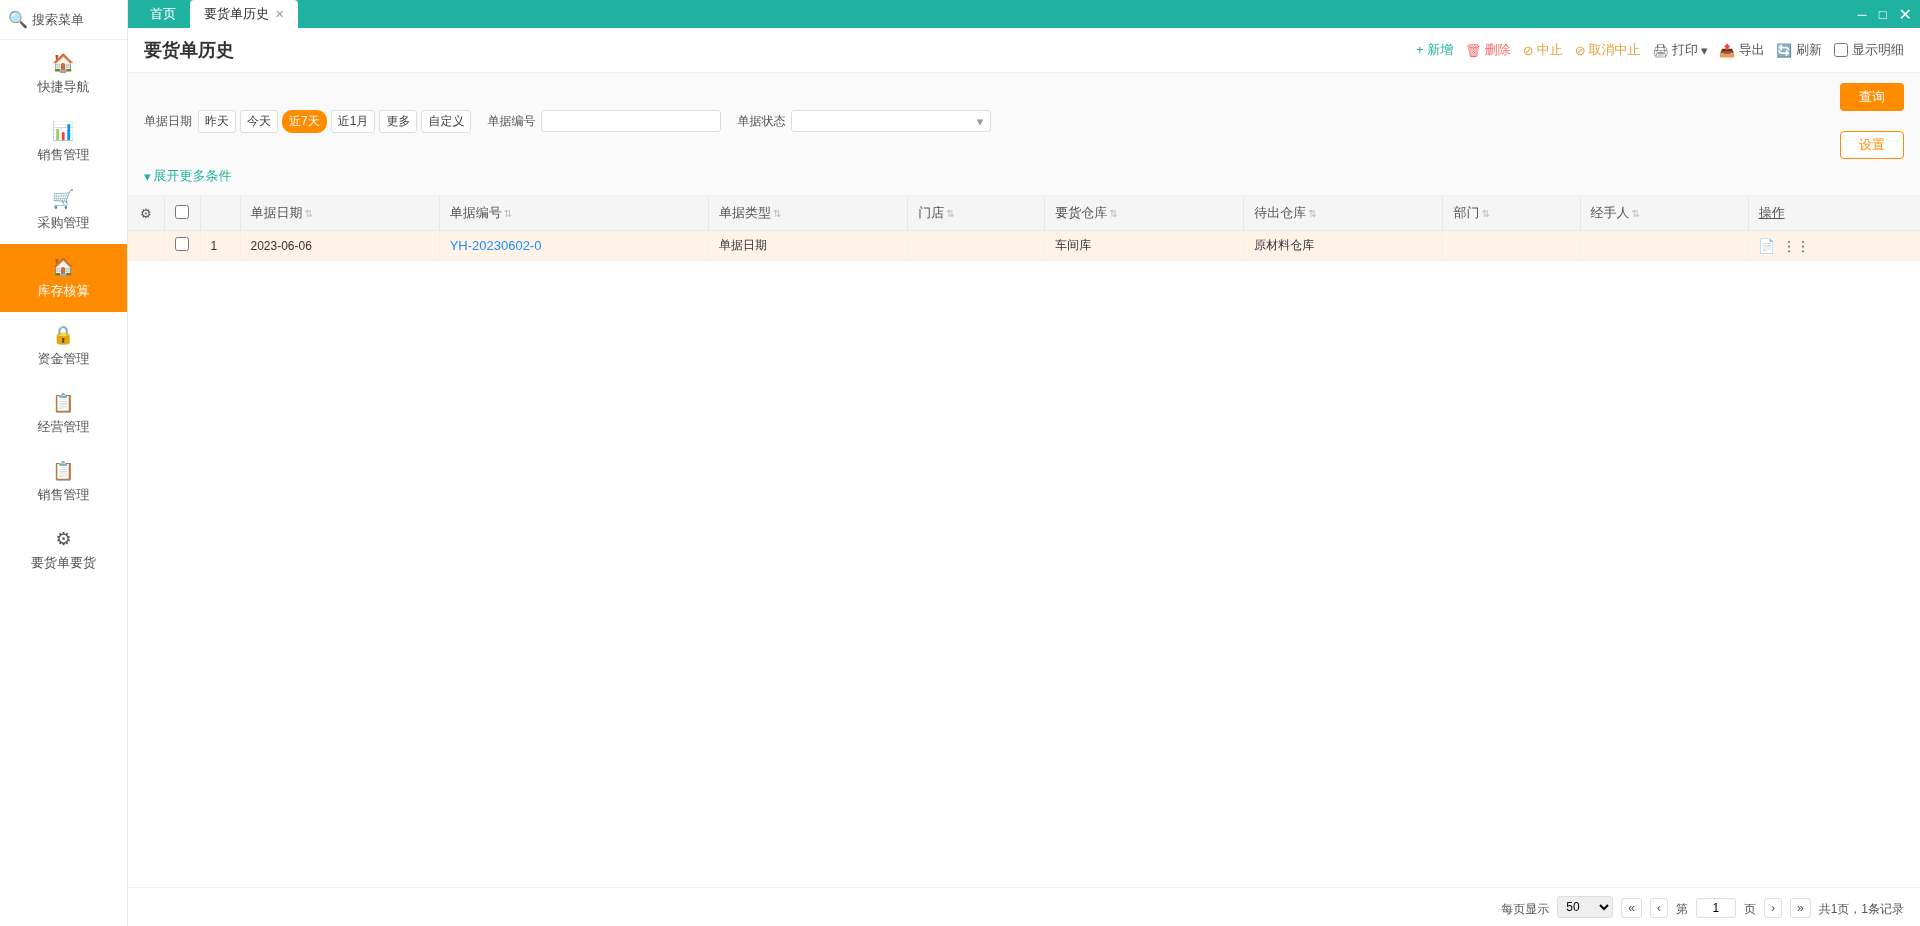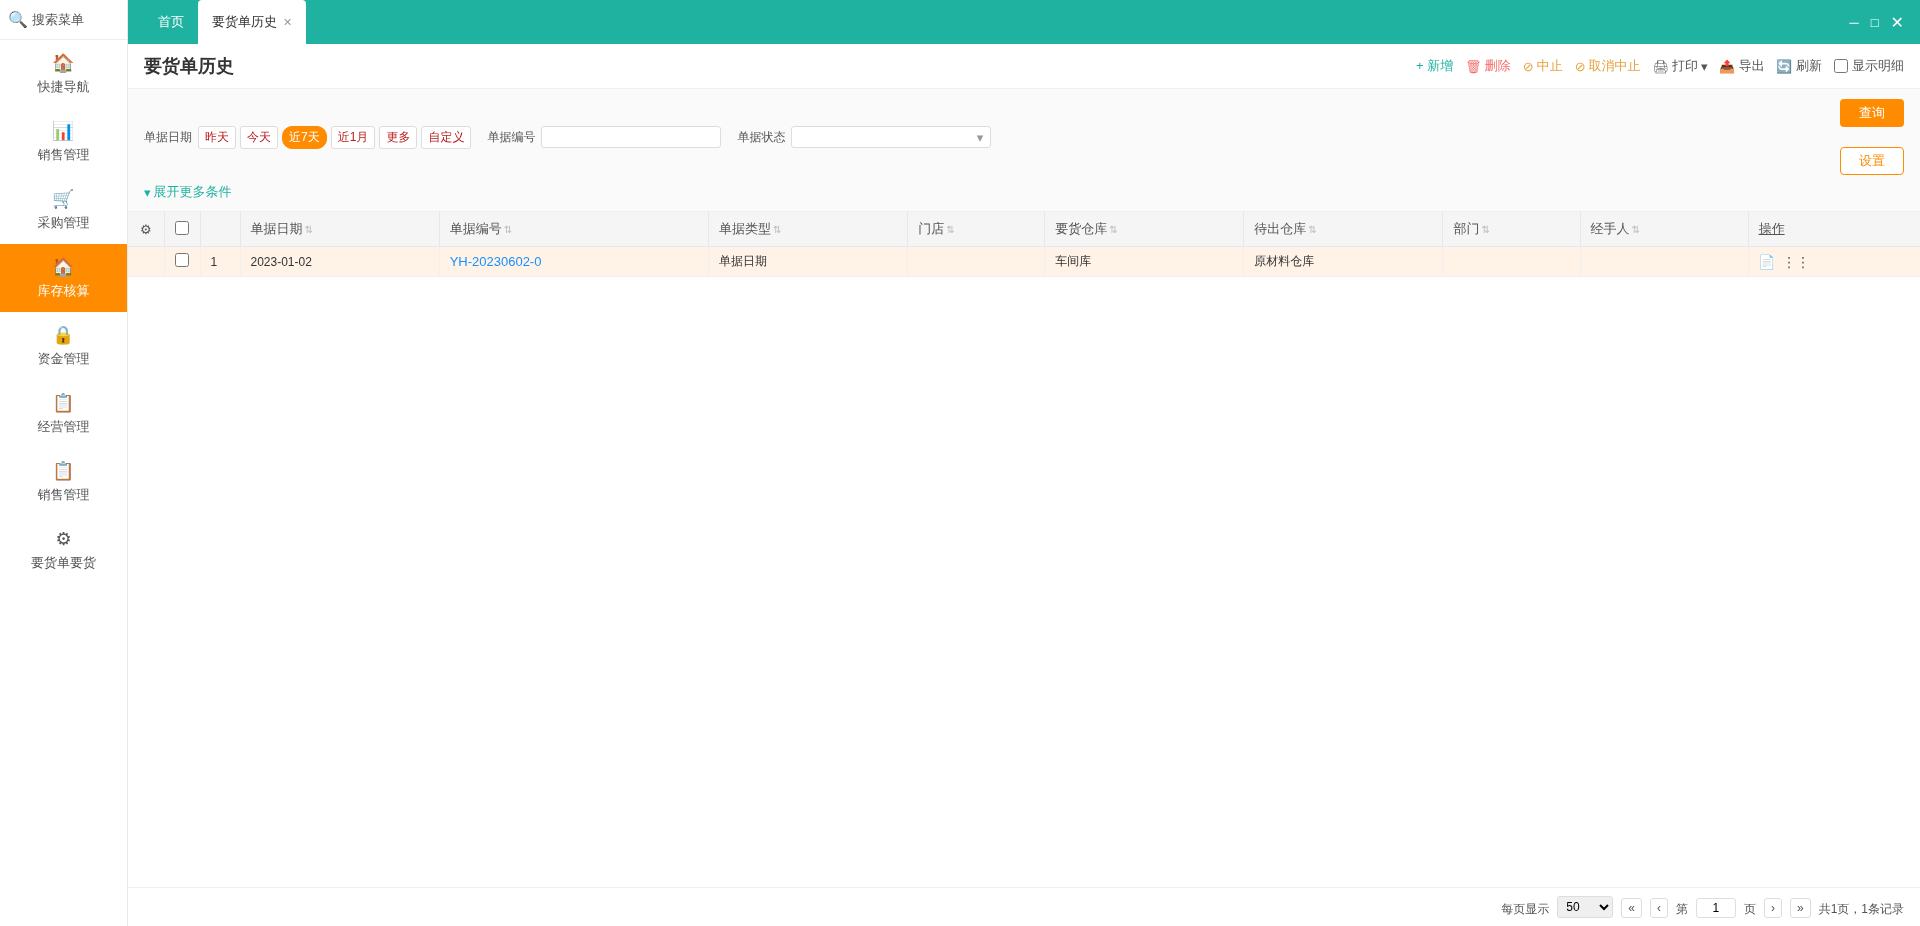--- a/index.html
+++ b/index.html
@@ -35,22 +35,22 @@
       display: flex;
       flex-direction: column;
       overflow: hidden;
     }
 
     
     .tab-bar {
       display: flex;
       align-items: center;
       background: #20b2a0;
-      height: 44px;
-      padding: 0 16px;
+      height: 28px;
+      padding: 0 8px;
     }
     .tab-item {
       display: flex;
       align-items: center;
       padding: 0 14px;
       height: 100%;
       color: #fff;
       cursor: pointer;
       font-size: 13px;
       gap: 6px;
@@ -134,21 +134,21 @@
       gap: 6px;
     }
     .filter-label { color: #555; font-size: 12px; white-space: nowrap; }
     .filter-date-btns { display: flex; gap: 4px; }
     .date-btn {
       padding: 2px 6px;
       border: 1px solid #ddd;
       border-radius: 3px;
       cursor: pointer;
       font-size: 12px;
-      color: #b91c1c;
+      color: #404040;
       background: #fff;
     }
     .date-btn.active {
       background: #ff8c00;
       color: #fff;
       border-color: #ff8c00;
       border-radius: 10px;
     }
     .filter-input {
       border: 1px solid #ddd;
@@ -512,21 +512,21 @@
               <span>操作</span>
             </th>
           </tr>
         </thead>
         <tbody id="table-body">
 
         <tr class="highlighted">
       <td></td>
       <td><input type="checkbox" style=""></td>
       <td>1</td>
-      <td>2023-01-02</td>
+      <td>2023-06-06</td>
       <td><a class="col-link">YH-20230602-0</a></td>
       <td>单据日期</td>
       <td></td>
       <td>车间库</td>
       <td>原材料仓库</td>
       <td></td>
       <td></td>
       <td>
         <div class="row-actions">
           <span class="row-action-btn">📄</span>

